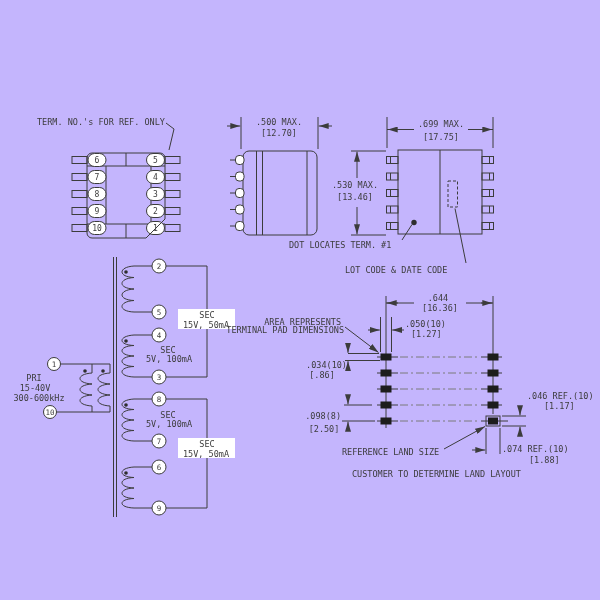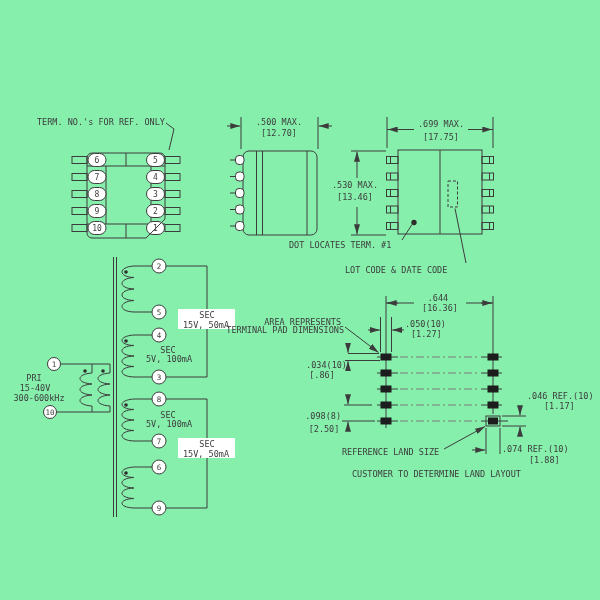--- a/index.html
+++ b/index.html
@@ -1,16 +1,16 @@
 <!DOCTYPE html>
 <html><head>
 <meta charset="utf-8">
 <style>
   html,body{margin:0;padding:0;background:#fff;}
-  #stage{position:relative;width:600px;height:600px;background:#86efac;overflow:hidden;}
+  #stage{position:relative;width:600px;height:600px;background:#c4b5fd;overflow:hidden;}
   svg{display:block;}
   .ln{stroke:#3c3c3c;stroke-width:1;fill:none;}
   .lnw{stroke:#3c3c3c;stroke-width:1;fill:#ffffff;}
   .dd{stroke:#7a7a7a;stroke-width:1;fill:none;stroke-dasharray:8 3 2 3;}
   .dash{stroke:#3c3c3c;stroke-width:1;fill:none;stroke-dasharray:3 2;}
   .pad{fill:#1d1d1d;stroke:none;}
   .dot{fill:#2e2e2e;stroke:none;}
   .txt{font-family:"DejaVu Sans Mono",monospace;font-size:8.5px;fill:#3c3c3c;}
   .num{font-family:"DejaVu Sans Mono",monospace;font-size:8px;fill:#3c3c3c;}
   .cnum{font-family:"DejaVu Sans Mono",monospace;font-size:7.5px;fill:#3c3c3c;}

